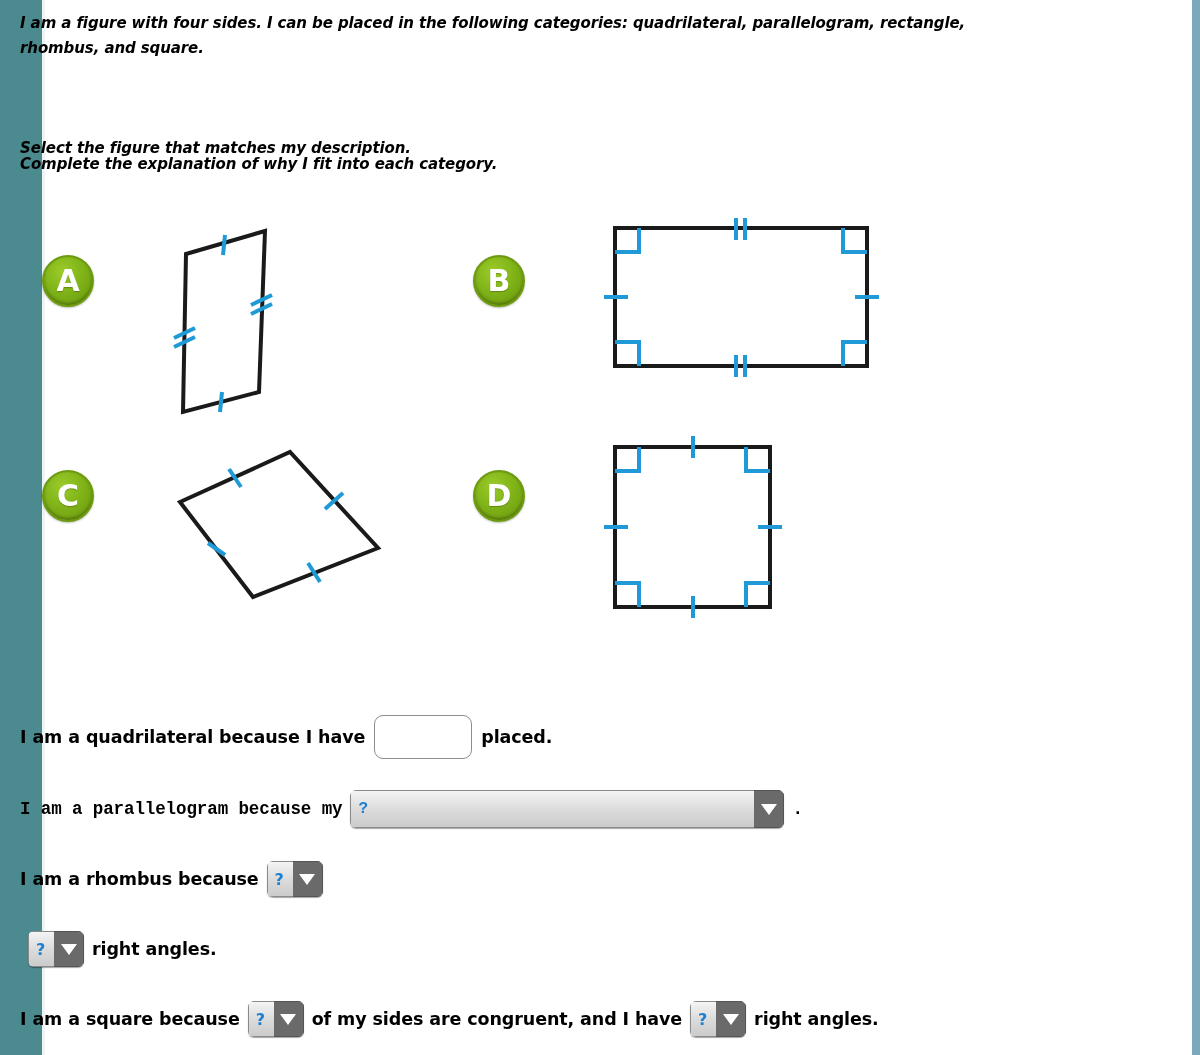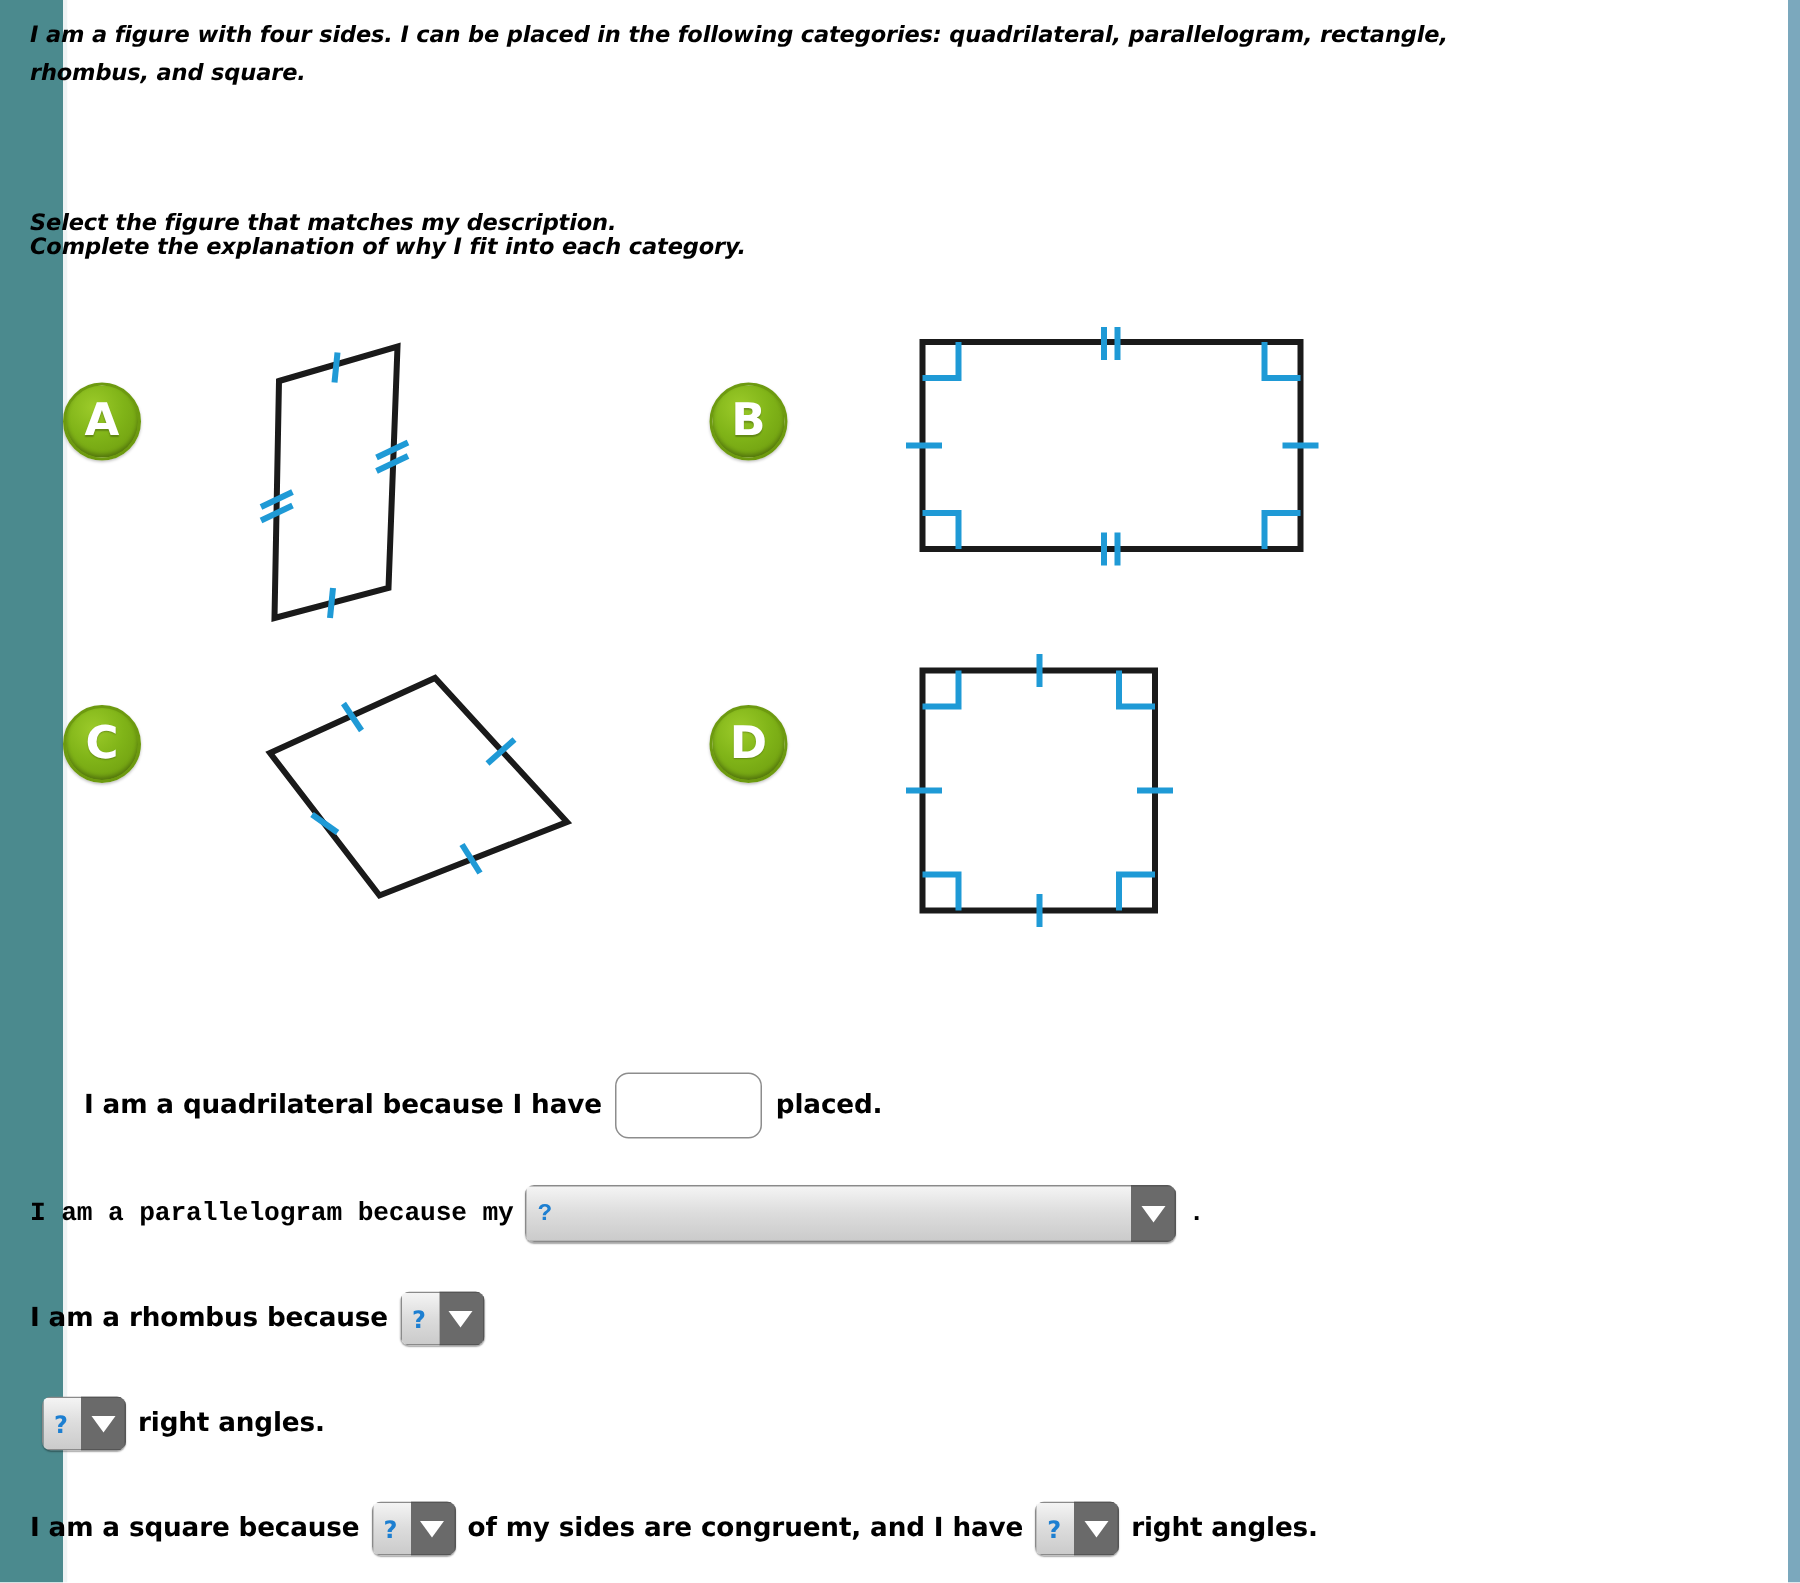--- a/index.html
+++ b/index.html
@@ -94,21 +94,21 @@
   .statement {
     position: absolute;
     display: flex;
     align-items: center;
     font-weight: bold;
     font-size: 17.5px;
     color: #000000;
     letter-spacing: -0.1px;
     white-space: nowrap;
   }
-  #stmt-quadrilateral { left: 20px; top: 715px; margin-left: 36px; }
+  #stmt-quadrilateral { left: 20px; top: 715px; }
   #stmt-parallelogram { left: 20px; top: 790px; font-family: Liberation Mono, monospace; }
   #stmt-rhombus       { left: 20px; top: 861px; }
   #stmt-rectangle     { left: 20px; top: 931px; }
   #stmt-square        { left: 20px; top: 1001px; }
 
   .stxt { display: inline-block; }
 
   
   .text-input {
     width: 98px;

